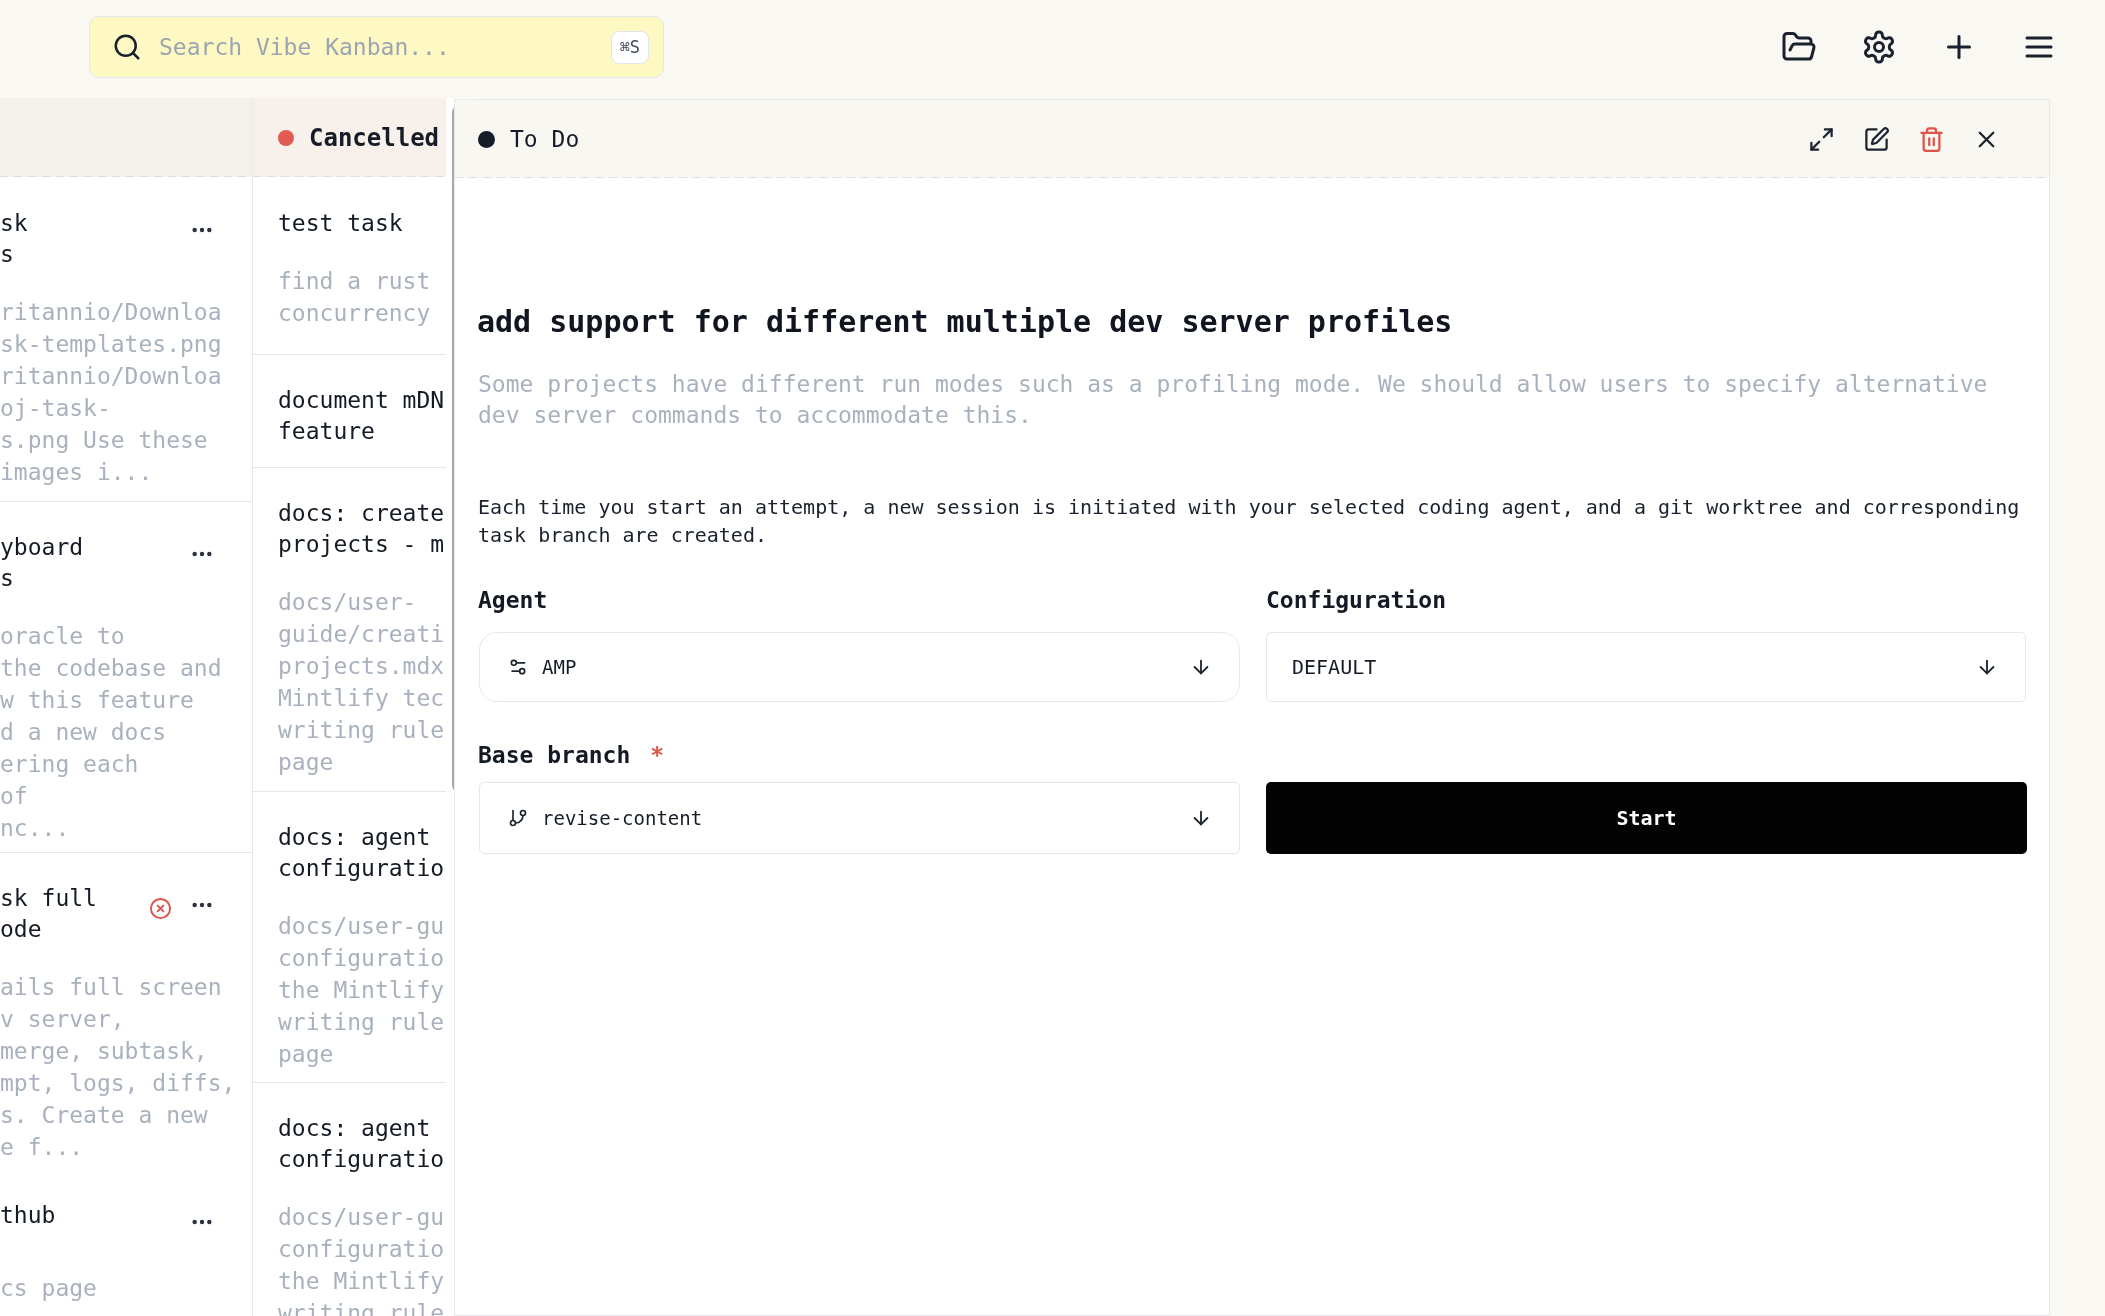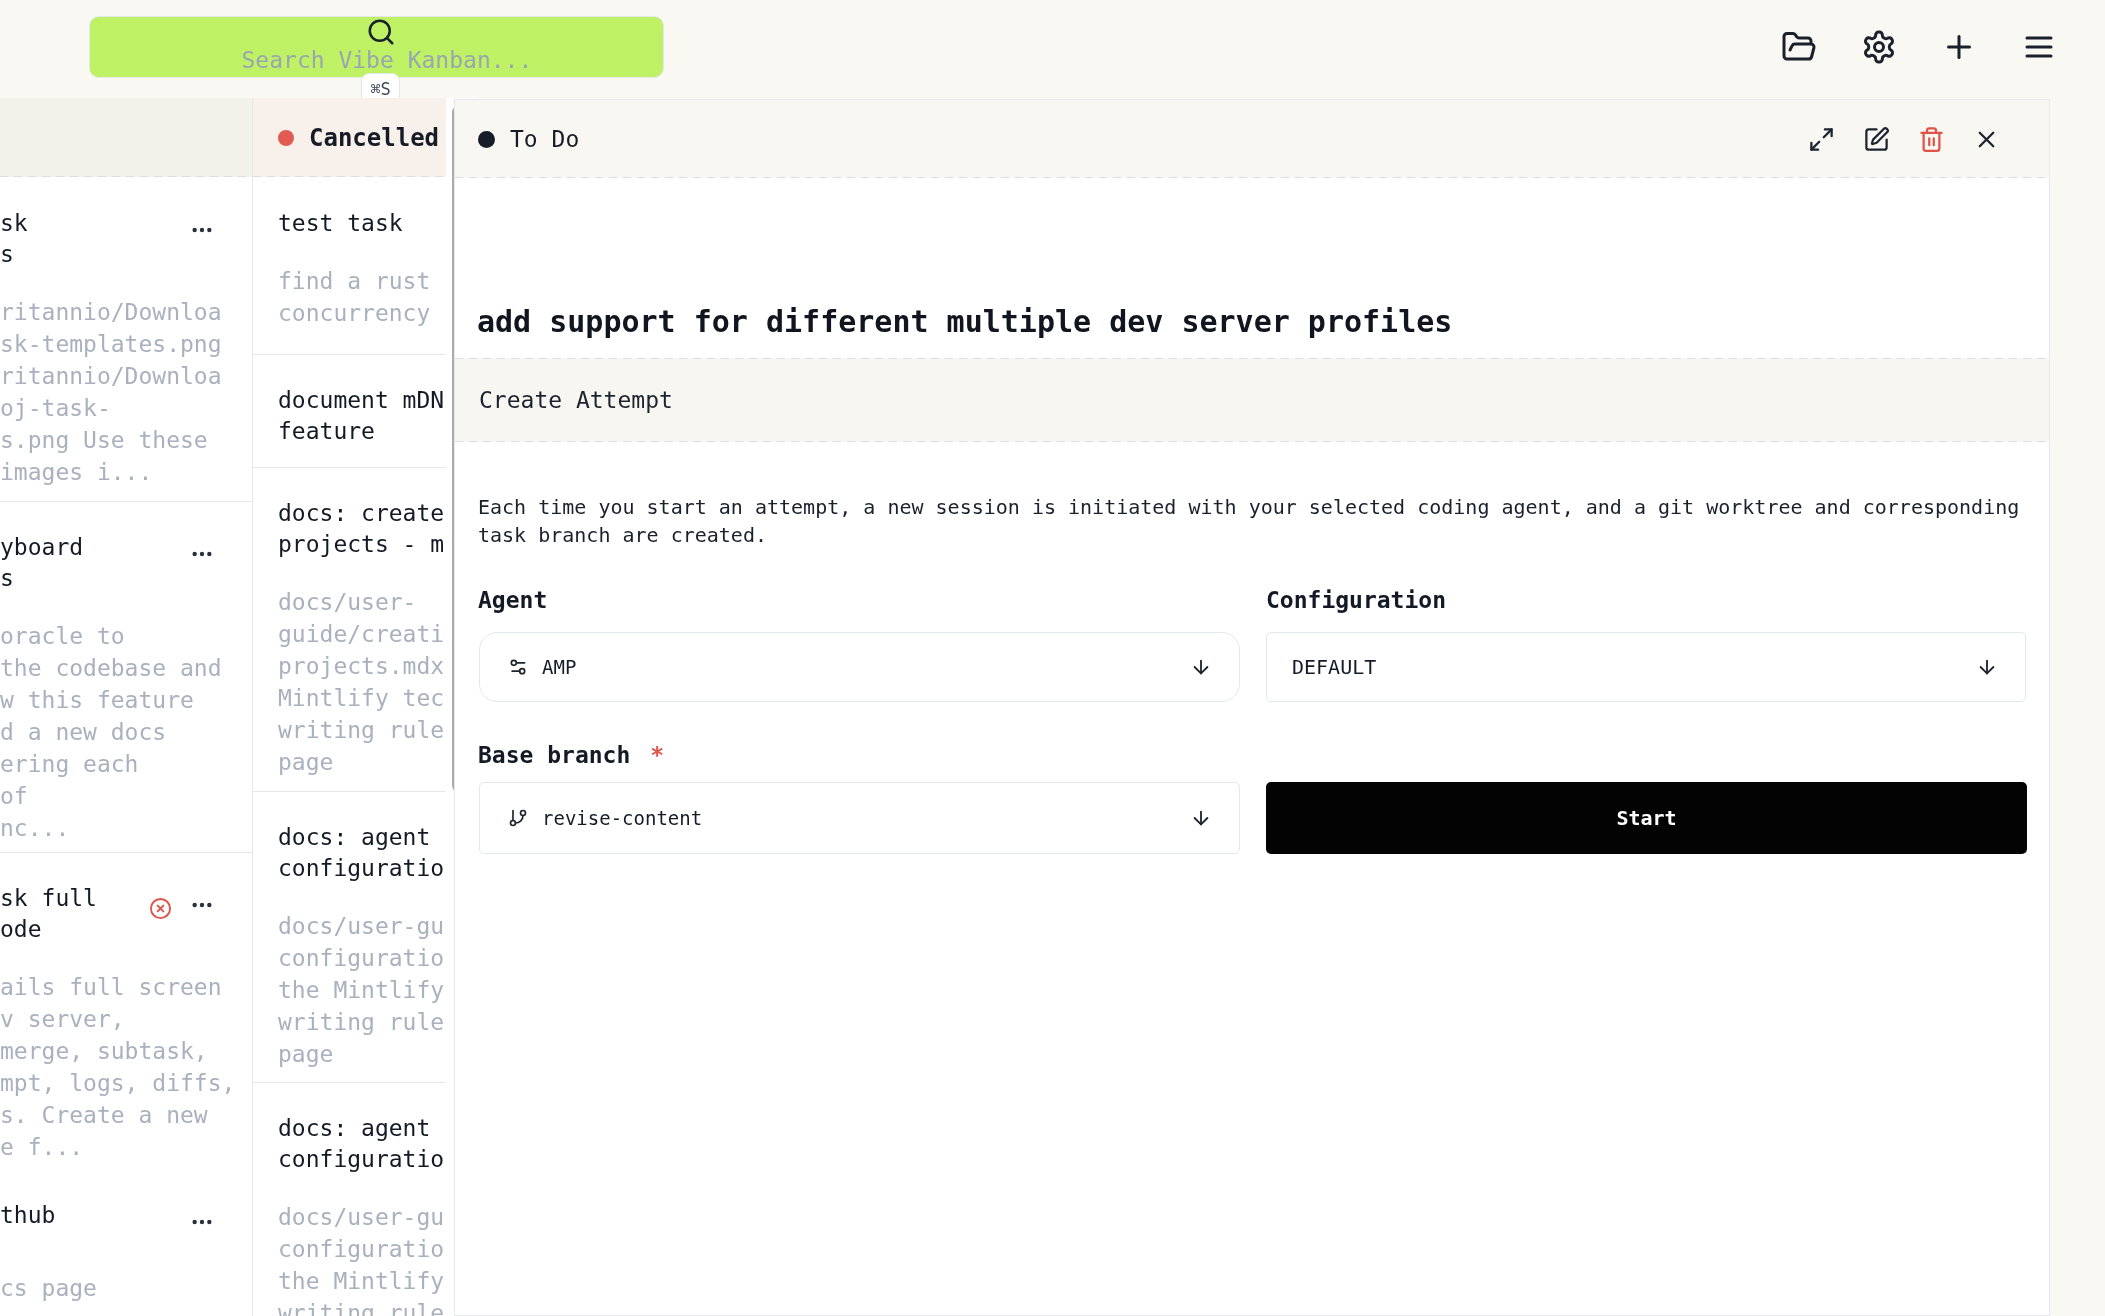--- a/index.html
+++ b/index.html
@@ -9,22 +9,22 @@
     background:#f9f8f3;
     font-family:"DejaVu Sans Mono", monospace;
     color:#161c27;
   }
   .abs { position:absolute; }
 
   
   .topbar { position:absolute; left:0; top:0; width:2105px; height:98px; background:#f9f8f3; }
   .searchbox {
     position:absolute; left:89px; top:16px; width:575px; height:62px;
-    background:#bef264; border:1px solid #e4e7ec; border-radius:10px;
-    display:flex; align-items:center; padding:0 14px 0 22px;flex-direction:column;
+    background:#fef9c3; border:1px solid #e4e7ec; border-radius:10px;
+    display:flex; align-items:center; padding:0 14px 0 22px;
   }
   .searchbox input {
     flex:1; border:none; outline:none; background:transparent;
     font-family:inherit; font-size:23px; color:#30394a; margin-left:17px;
   }
   .searchbox input::placeholder { color:#9aa5b1; }
   .kbd-badge {
     border:1px solid #e2e5ea; border-radius:8px; background:#fff;
     font-size:17px; color:#3f4957; padding:7px 8px; line-height:1;
   }
@@ -316,25 +316,20 @@
       <svg class="pico" viewBox="0 0 24 24" fill="none" stroke="#1d2430" stroke-width="2" stroke-linecap="round" stroke-linejoin="round">
           <path d="M18 6 6 18"></path>
           <path d="m6 6 12 12"></path>
         </svg>
     </div>
   </div>
 
   <h1 class="task-title">add support for different multiple dev server profiles</h1>
   <p class="task-desc">Some projects have different run modes such as a profiling mode. We should allow users to specify alternative dev server commands to accommodate this.</p>
 
-  <div class="section-band">
-    <div class="dash-h dash-top"></div>
-    <span class="section-title">Create Attempt</span>
-    <div class="dash-h dash-bottom"></div>
-  </div>
 
   <p class="attempt-info">Each time you start an attempt, a new session is initiated with your selected coding agent, and a git worktree and corresponding task branch are created.</p>
 
   <div class="field-label" style="left:23px;top:487px;"><span>Agent</span></div>
   <div class="field-label" style="left:811px;top:487px;"><span>Configuration</span></div>
 
   <div class="selectbox" style="left:24px;top:532px;width:761px;border-radius:18px;">
     <svg class="lead-ico" viewBox="0 0 24 24" fill="none" stroke="#1d2430" stroke-width="2" stroke-linecap="round" stroke-linejoin="round">
         <path d="M20 7h-9"></path>
         <path d="M14 17H5"></path>

